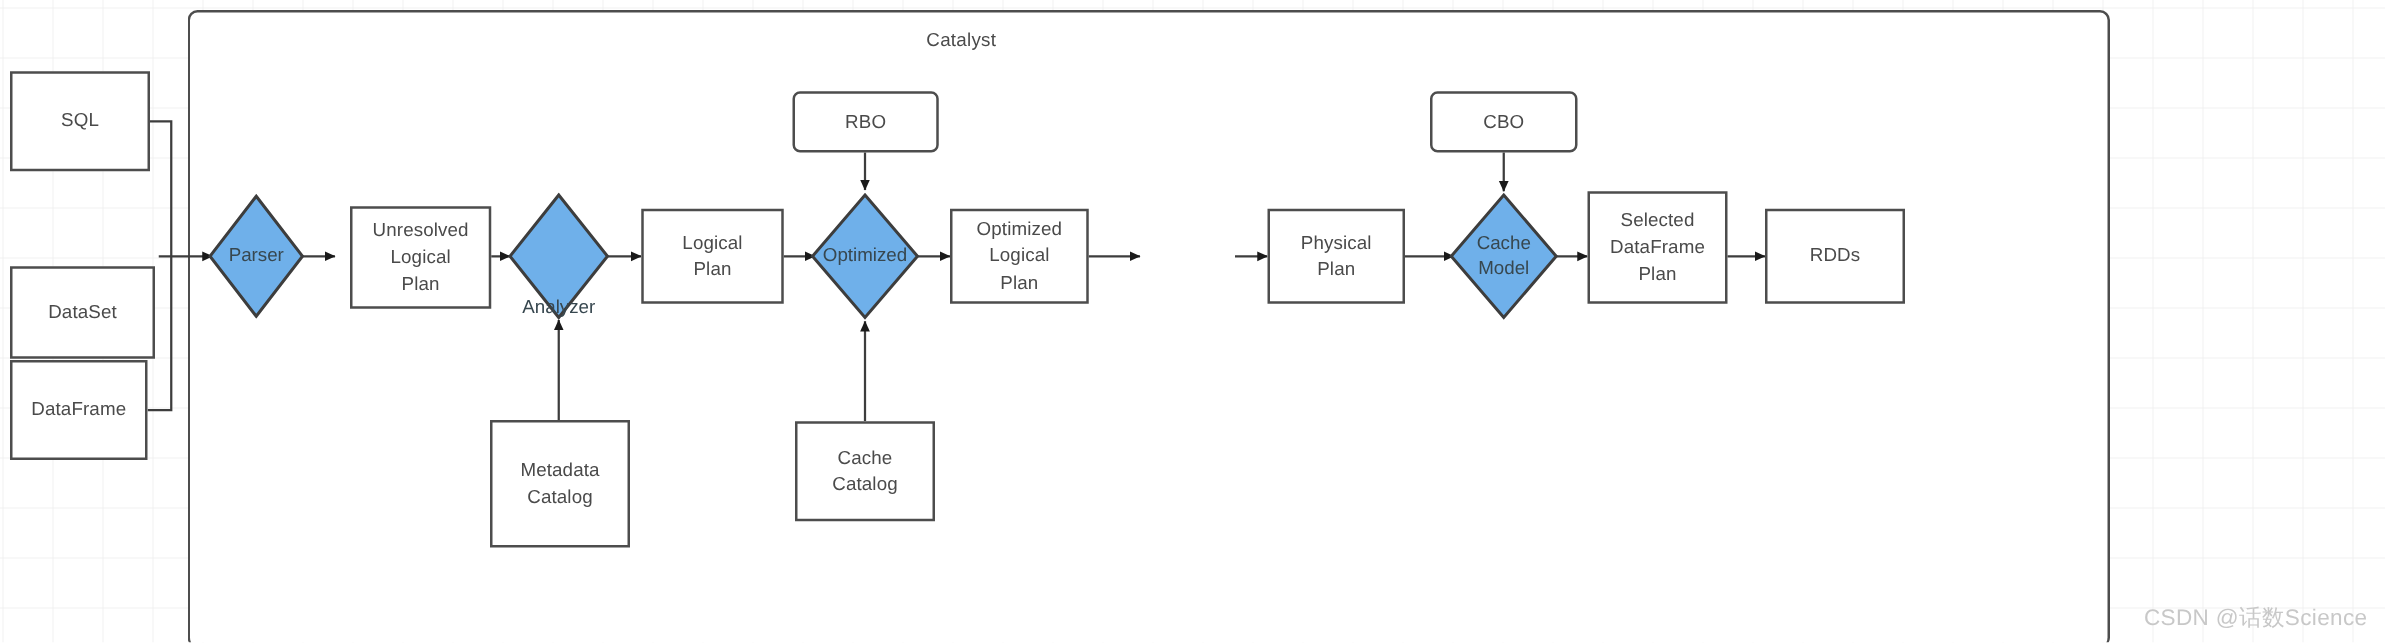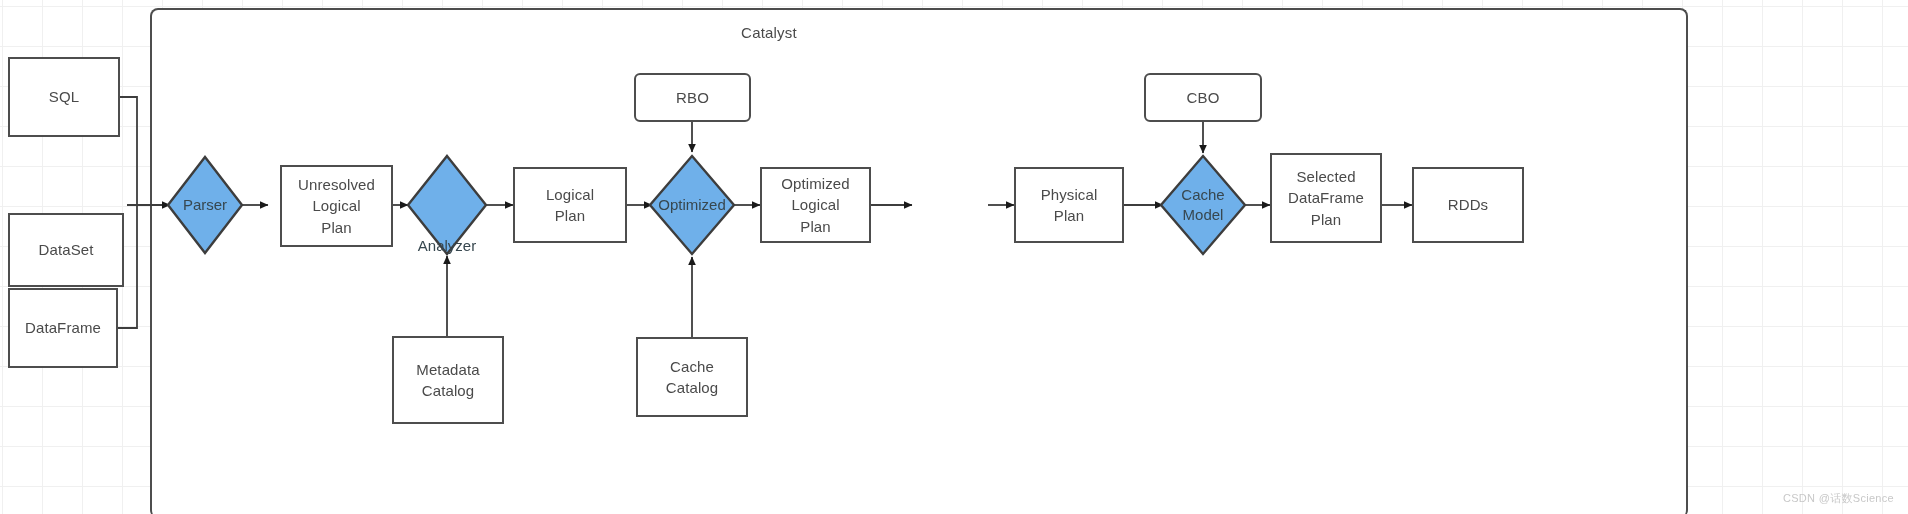--- a/index.html
+++ b/index.html
@@ -89,21 +89,21 @@
     left: 0; top: 0;
     width: 1908px;
     height: 514px;
     pointer-events: none;
   }
   
   .watermark {
     position: absolute;
     right: 14px;
     bottom: 8px;
-    font-size: 11px;
+    font-size: 18px;
     color: #c8c8c8;
     letter-spacing: .3px;
   }
 </style>
 </head>
 <body>
 
 <div id="canvas">
 
   <div class="catalyst-box"></div>
@@ -226,21 +226,21 @@
   <div class="node" style="left:1270px; top:153px; width:112px; height:90px;">
     <span>Selected
 DataFrame
 Plan</span>
   </div>
 
   <div class="node" style="left:1412px; top:167px; width:112px; height:76px;">
     <span>RDDs</span>
   </div>
 
-  <div class="node" style="left:392px; top:336px; width:112px; height:88px;">
+  <div class="node" style="left:392px; top:336px; width:112px; height:102px;">
     <span>Metadata
 Catalog</span>
   </div>
   <div class="node" style="left:636px; top:337px; width:112px; height:80px;">
     <span>Cache
 Catalog</span>
   </div>
 
   <div class="watermark">CSDN @话数Science</div>
 

